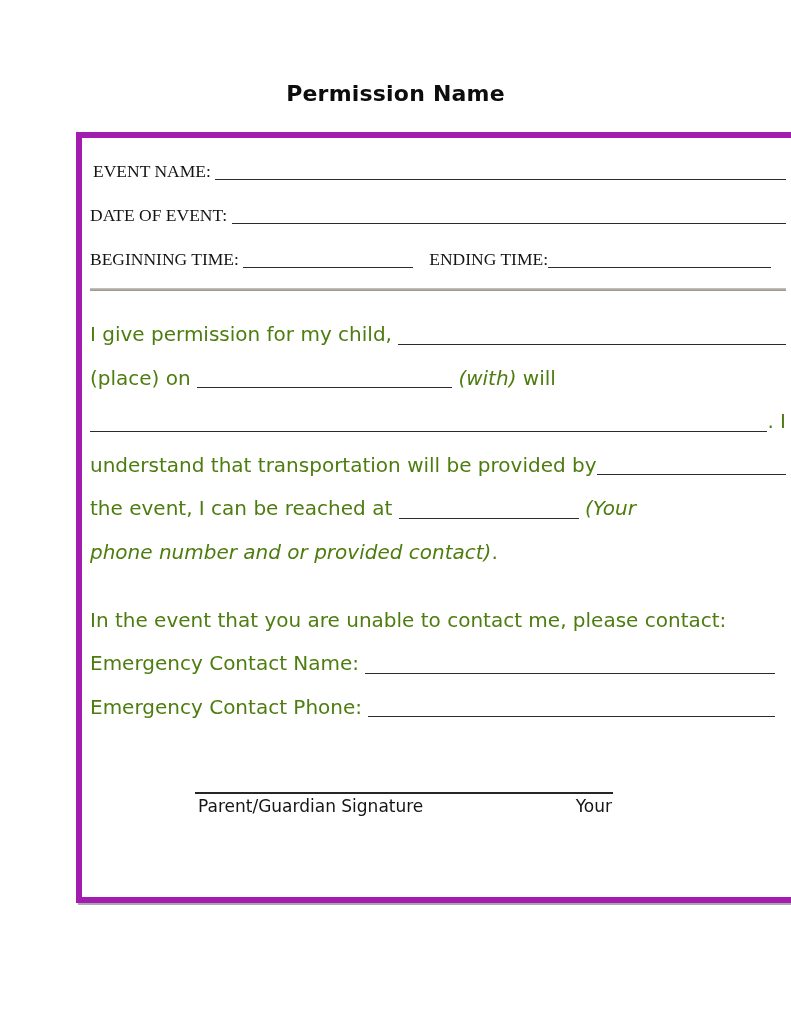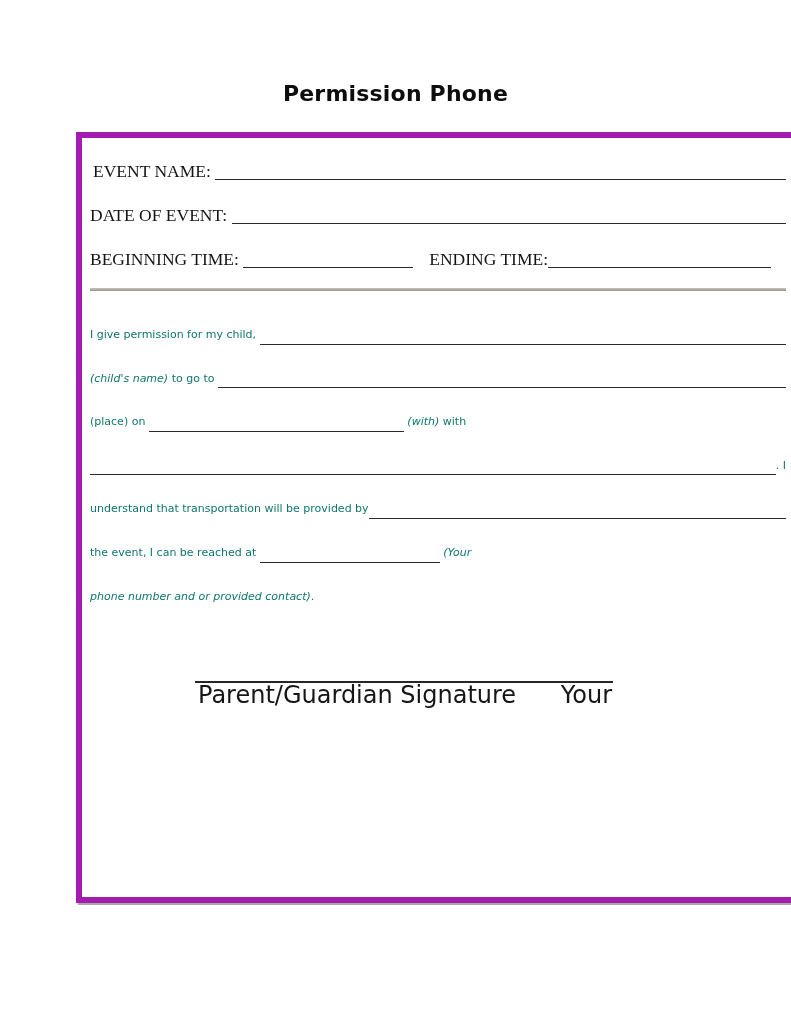--- a/index.html
+++ b/index.html
@@ -59,54 +59,54 @@
     height:3px;
     background:linear-gradient(to bottom,#cac6bd,#96918a);
   }
   
   .body-block { margin-top:22px; }
   .contact-block { margin-top:24px; }
   .bline {
     display:flex;
     align-items:flex-end;
     height:43.6px;
-    font-size:11px;
+    font-size:20px;
     line-height:43.6px;
-    color:#0f766e;
+    color:#4d7c0f;
   }
   .bline span { white-space:pre; }
   .bline .blank { margin-bottom:12px; border-bottom:1.6px solid #2b2b2b; }
   .it { font-style:italic; }
   .w255 { width:255px; }
   .w186 { width:186px; }
   .w180 { width:180px; }
   
   .sig-rule {
     margin:63px 0 0 105px;
     width:418px;
     border-top:2px solid #262626;
   }
   .sig-labels {
     margin-left:105px;
     width:418px;
     display:flex;
     justify-content:space-between;
     align-items:baseline;
-    font-size:24px;
+    font-size:17px;
     line-height:24px;
     padding:0 1px 0 3px;
     color:#161616;
   }
 </style>
 </head>
 <body>
 
 <div class="page">
 
-  <h1 class="title">Permission Phone</h1>
+  <h1 class="title">Permission Name</h1>
 
   <div class="box">
 
     <div class="hrow first">
       <span class="hlabel">EVENT NAME: </span>
       <span class="blank flex1"></span>
     </div>
 
     <div class="hrow">
       <span class="hlabel">DATE OF EVENT: </span>
@@ -123,31 +123,26 @@
 
     <div class="divider"></div>
 
     <div class="body-block">
 
       <div class="bline">
         <span>I give permission for my child, </span>
         <span class="blank flex1"></span>
       </div>
 
-      <div class="bline">
-        <span class="it">(child's name)</span>
-        <span> to go to </span>
-        <span class="blank flex1"></span>
-      </div>
 
       <div class="bline">
         <span>(place) on </span>
         <span class="blank w255"></span>
         <span class="it"> (with)</span>
-        <span> with</span>
+        <span> will</span>
       </div>
 
       <div class="bline">
         <span class="blank flex1"></span>
         <span>. I</span>
       </div>
 
       <div class="bline">
         <span>understand that transportation will be provided by</span>
         <span class="blank flex1"></span>
@@ -160,20 +155,37 @@
         <span class="it"> (Your</span>
       </div>
 
       <div class="bline">
         <span class="it">phone number and or provided contact)</span>
         <span>.</span>
       </div>
 
     </div>
 
+    <div class="contact-block">
+
+      <div class="bline">
+        <span>In the event that you are unable to contact me, please contact:</span>
+      </div>
+
+      <div class="bline">
+        <span>Emergency Contact Name: </span>
+        <span class="blank flex1 mr11"></span>
+      </div>
+
+      <div class="bline">
+        <span>Emergency Contact Phone: </span>
+        <span class="blank flex1 mr11"></span>
+      </div>
+
+    </div>
 
     <div class="sig-rule"></div>
     <div class="sig-labels">
       <span>Parent/Guardian Signature</span>
       <span>Your</span>
     </div>
 
   </div>
 </div>
 

